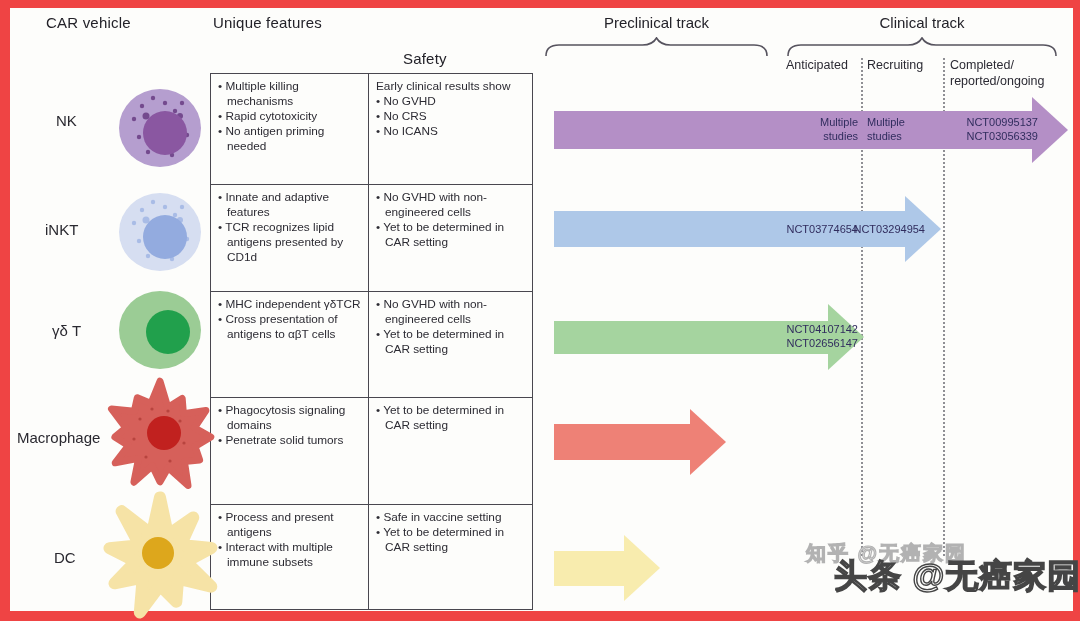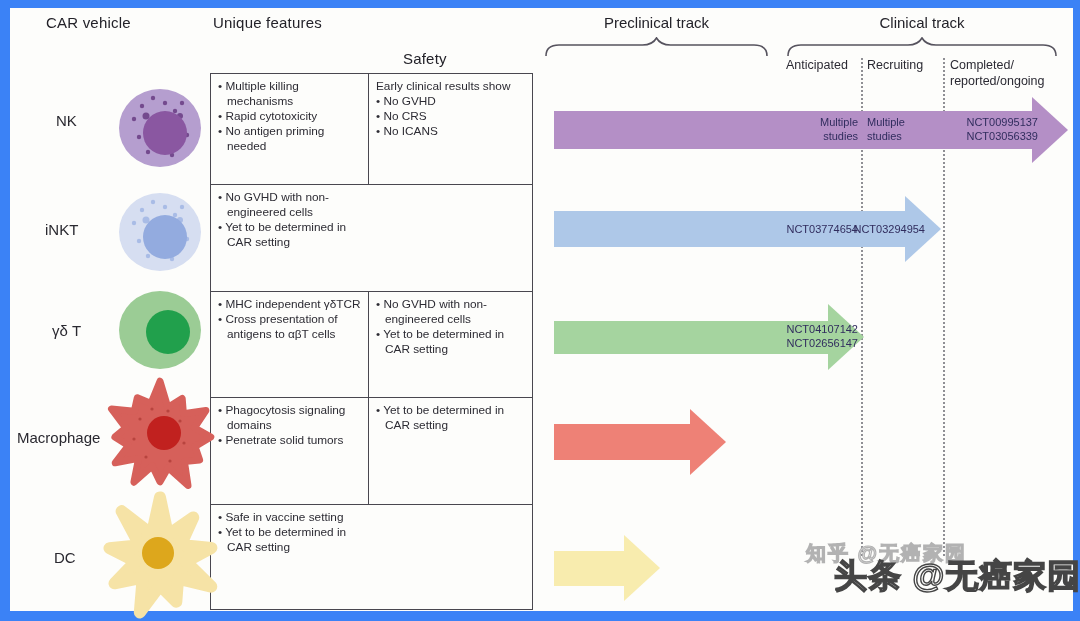--- a/index.html
+++ b/index.html
@@ -1,16 +1,16 @@
 <!DOCTYPE html>
 <html><head>
 <meta charset="utf-8">
 <style>
   html,body{margin:0;padding:0;background:#222;}
-  .page{position:relative;width:1080px;height:621px;background:#3b82f6;overflow:hidden;
+  .page{position:relative;width:1080px;height:621px;background:#ef4444;overflow:hidden;
         font-family:"Liberation Sans",sans-serif;color:#2c2b33;}
   .canvas{position:absolute;left:10px;top:8px;width:1063px;height:603px;background:#fdfdfb;}
   .abs{position:absolute;}
   .hdr{position:absolute;font-size:15px;color:#232229;letter-spacing:.2px;}
   .track-title{position:absolute;font-size:15px;color:#232229;text-align:center;}
   .subhdr{position:absolute;font-size:12.5px;color:#2b2a33;white-space:pre-line;line-height:1.3;}
   .dash{position:absolute;width:0;border-left:2px dotted #8f8f94;}
   .brace{position:absolute;}
   .row-label{position:absolute;font-size:15px;color:#2a2930;}
   .ftable{position:absolute;left:210px;top:73px;width:323px;border:1.6px solid #49474f;
@@ -68,20 +68,24 @@
           <div class="bullet">• No antigen priming needed</div>
         </div>
         <div class="fcell c2">
           <div class="intro">Early clinical results show</div>
           <div class="bullet">• No GVHD</div>
           <div class="bullet">• No CRS</div>
           <div class="bullet">• No ICANS</div>
         </div>
       </div>
       <div class="frow" style="height: 107px;">
+        <div class="fcell c1">
+          <div class="bullet">• Innate and adaptive features</div>
+          <div class="bullet">• TCR recognizes lipid antigens presented by CD1d</div>
+        </div>
         <div class="fcell c2">
           <div class="bullet">• No GVHD with non-engineered cells</div>
           <div class="bullet">• Yet to be determined in CAR setting</div>
         </div>
       </div>
       <div class="frow" style="height: 106px;">
         <div class="fcell c1">
           <div class="bullet">• MHC independent γδTCR</div>
           <div class="bullet">• Cross presentation of antigens to αβT cells</div>
         </div>
@@ -93,20 +97,24 @@
       <div class="frow" style="height: 107px;">
         <div class="fcell c1">
           <div class="bullet">• Phagocytosis signaling domains</div>
           <div class="bullet">• Penetrate solid tumors</div>
         </div>
         <div class="fcell c2">
           <div class="bullet">• Yet to be determined in CAR setting</div>
         </div>
       </div>
       <div class="frow" style="height: 105px;">
+        <div class="fcell c1">
+          <div class="bullet">• Process and present antigens</div>
+          <div class="bullet">• Interact with multiple immune subsets</div>
+        </div>
         <div class="fcell c2">
           <div class="bullet">• Safe in vaccine setting</div>
           <div class="bullet">• Yet to be determined in CAR setting</div>
         </div>
       </div>
     </div>
 
   <div id="dyn">
       <div class="row-label" style="left: 56px; top: 112px;">NK</div>
       <div class="abs" style="left: 90px; top: 58px;">

